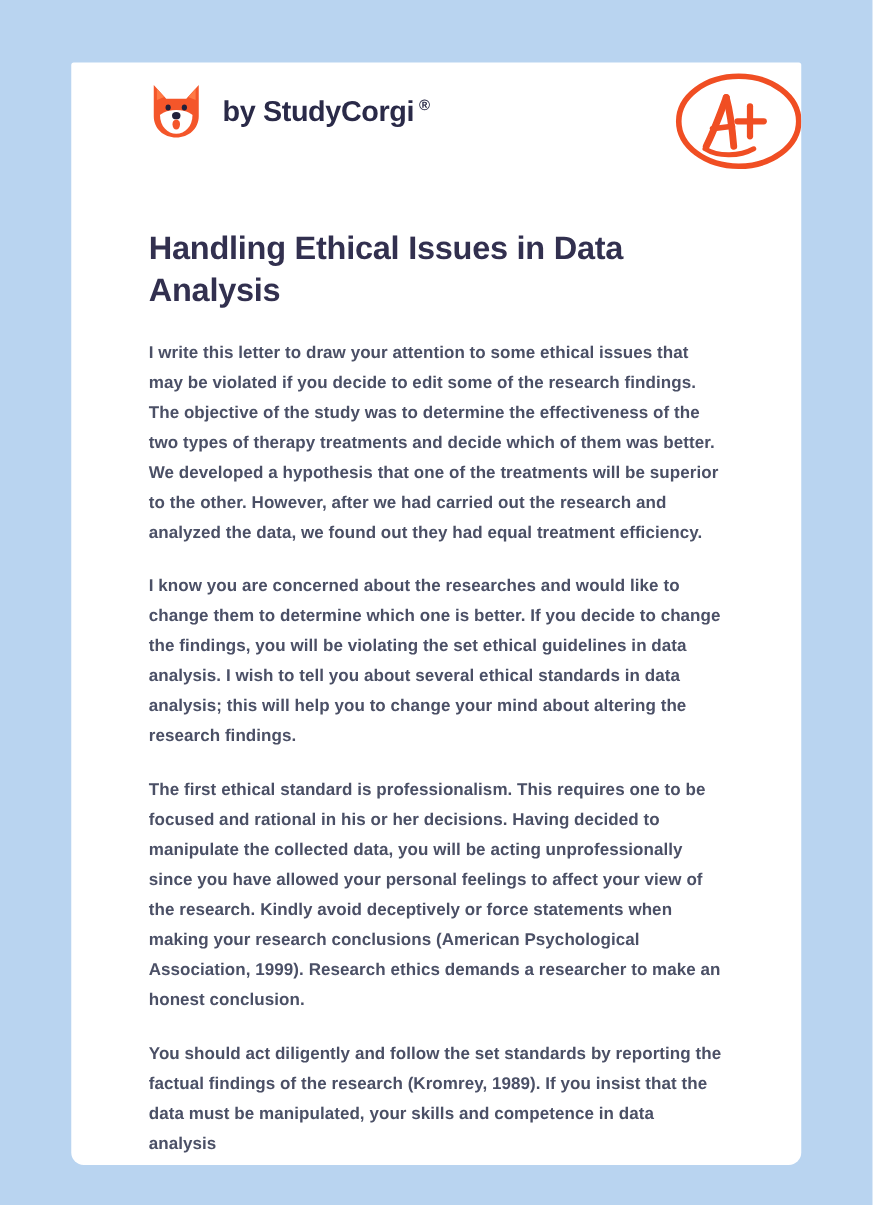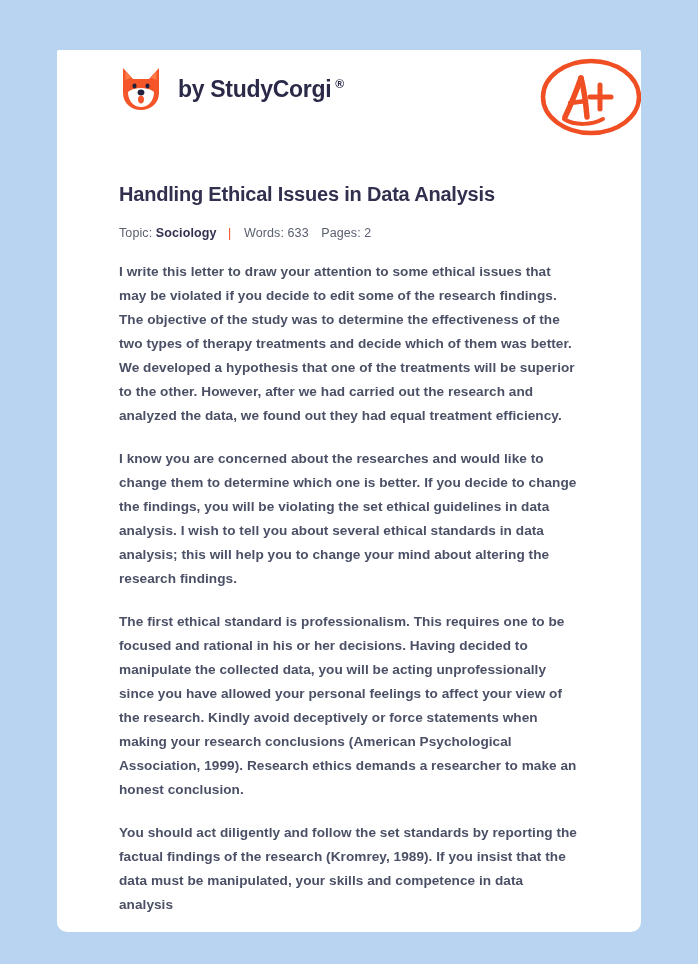--- a/index.html
+++ b/index.html
@@ -68,21 +68,21 @@
     height: 85px;
   }
   .grade-badge svg { display: block; width: 100%; height: 100%; }
 
   
   .article {
     padding: 0 62px 0 62px;
   }
   .doc-title {
     margin: 0;
-    font-size: 20px;
+    font-size: 26px;
     line-height: 1.32;
     font-weight: bold;
     color: #32304f;
     letter-spacing: -0.2px;
     padding-top: 26px;
   }
   .meta {
     margin-top: 19px;
     font-size: 12.5px;
     color: #5b6070;
@@ -148,27 +148,20 @@
         <path d="M27 64 C38 71 55 70 66 64" fill="none" stroke="#f04e23" stroke-width="4" stroke-linecap="round"></path>
       </svg>
     </div>
 
   </div>
 
   <div class="article">
 
     <h1 class="doc-title">Handling Ethical Issues in Data Analysis</h1>
 
-    <div class="meta">
-      <span>Topic:</span>
-      <span class="meta-topic-value">Sociology</span>
-      <span class="meta-sep">|</span>
-      <span>Words: 633</span>
-      <span class="meta-pages">Pages: 2</span>
-    </div>
 
     <div class="body-copy">
       <p>I write this letter to draw your attention to some ethical issues that may be violated if you decide to edit some of the research findings. The objective of the study was to determine the effectiveness of the two types of therapy treatments and decide which of them was better. We developed a hypothesis that one of the treatments will be superior to the other. However, after we had carried out the research and analyzed the data, we found out they had equal treatment efficiency.</p>
       <p>I know you are concerned about the researches and would like to change them to determine which one is better. If you decide to change the findings, you will be violating the set ethical guidelines in data analysis. I wish to tell you about several ethical standards in data analysis; this will help you to change your mind about altering the research findings.</p>
       <p>The first ethical standard is professionalism. This requires one to be focused and rational in his or her decisions. Having decided to manipulate the collected data, you will be acting unprofessionally since you have allowed your personal feelings to affect your view of the research. Kindly avoid deceptively or force statements when making your research conclusions (American Psychological Association, 1999). Research ethics demands a researcher to make an honest conclusion.</p>
       <p>You should act diligently and follow the set standards by reporting the factual findings of the research (Kromrey, 1989). If you insist that the data must be manipulated, your skills and competence in data analysis</p>
     </div>
 
   </div>
 

